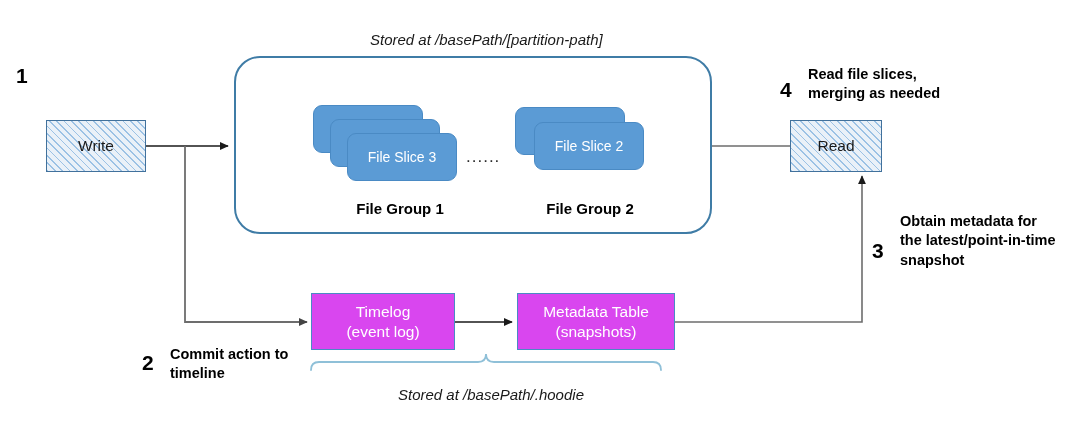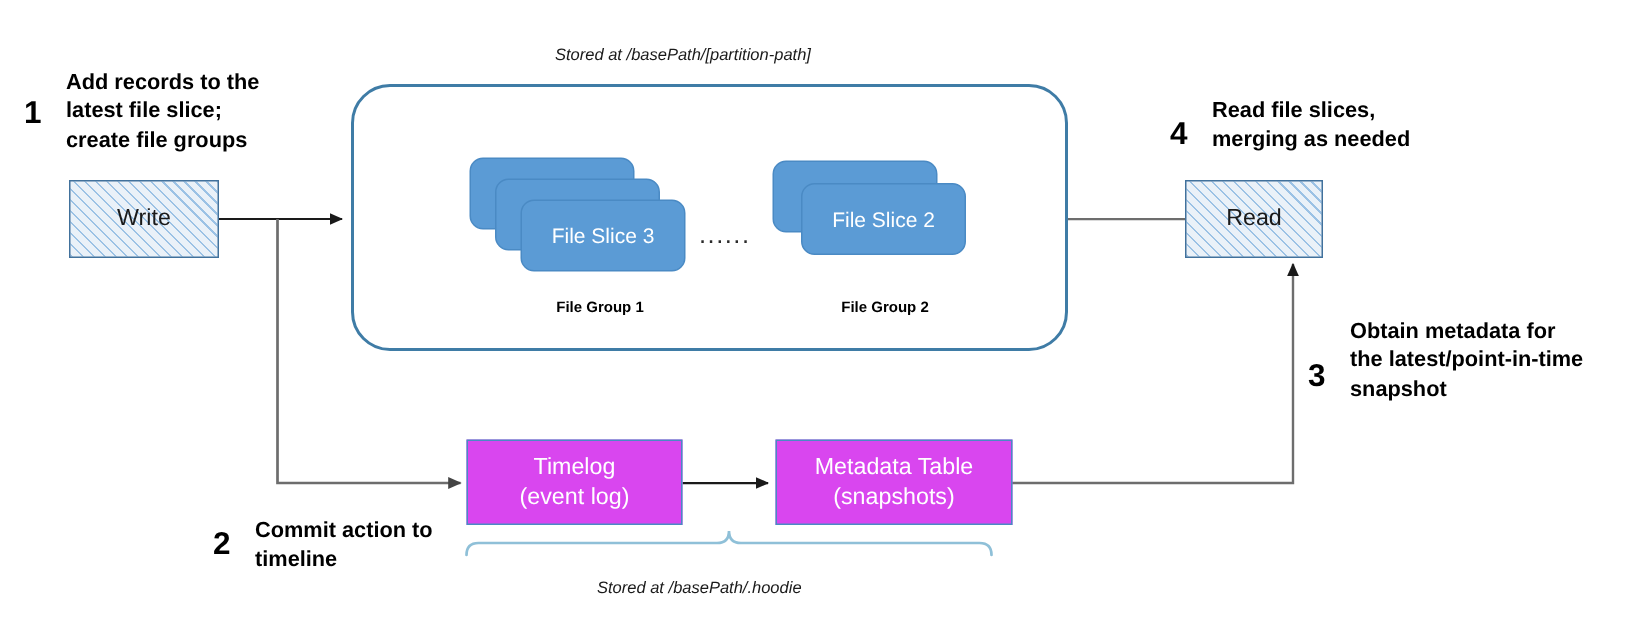--- a/index.html
+++ b/index.html
@@ -35,21 +35,21 @@
     font-weight: bold;
     color: #000000;
     line-height: 1.33;
     white-space: pre-line;
   }
 
   
   .caption {
     font-family: "Liberation Sans", sans-serif;
     font-style: italic;
-    font-size: 11px;
+    font-size: 15px;
     color: #1a1a1a;
     white-space: nowrap;
   }
 
   
   .io-box {
     box-sizing: border-box;
     border: 1.6px solid #41719c;
     background-color: #eaf1f8;
     background-image: repeating-linear-gradient(
@@ -89,21 +89,21 @@
   }
   .slice-label {
     font-family: "Liberation Sans", sans-serif;
     font-size: 14px;
     color: #ffffff;
   }
 
   
   .group-label {
     font-family: "Liberation Sans", sans-serif;
-    font-size: 10px;
+    font-size: 15px;
     font-weight: bold;
     color: #000000;
     white-space: nowrap;
     text-align: center;
   }
 
   
   .dots {
     font-family: "Liberation Sans", sans-serif;
     font-size: 17px;
@@ -161,23 +161,20 @@
     <path d="M712,146 L814,146" stroke="#6d6d6d" stroke-width="1.5" fill="none" marker-end="url(#arrowDark)"></path>
 
     <path d="M455,322 L512,322" stroke="#1a1a1a" stroke-width="1.5" fill="none" marker-end="url(#arrowDark)"></path>
 
     <path d="M662,322 L862,322 L862,176" stroke="#6d6d6d" stroke-width="1.6" fill="none" marker-end="url(#arrowDark)"></path>
 
     <path d="M311,370 q0,-8 8,-8 L478,362 q8,0 8,-8 q0,8 8,8 L653,362 q8,0 8,8" stroke="#8fc0d8" stroke-width="1.8" fill="none" stroke-linecap="round"></path>
   </svg>
 
   <div class="abs step-num" style="left:16px; top:65px;">1</div>
-  <div class="abs anno" style="left:44px; top:46px; width:200px;">Add records to the
-latest file slice;
-create file groups</div>
 
   <div class="abs io-box" style="left:46px; top:120px; width:100px; height:52px;">
     <span class="io-label">Write</span>
   </div>
 
   <div class="abs caption" style="left:370px; top:31px;">Stored at /basePath/[partition-path]</div>
 
   <div class="abs partition-box" style="left:234px; top:56px; width:478px; height:178px;"></div>
 
   <div class="abs slice" style="left:313px; top:105px; width:110px; height:48px;"></div>

